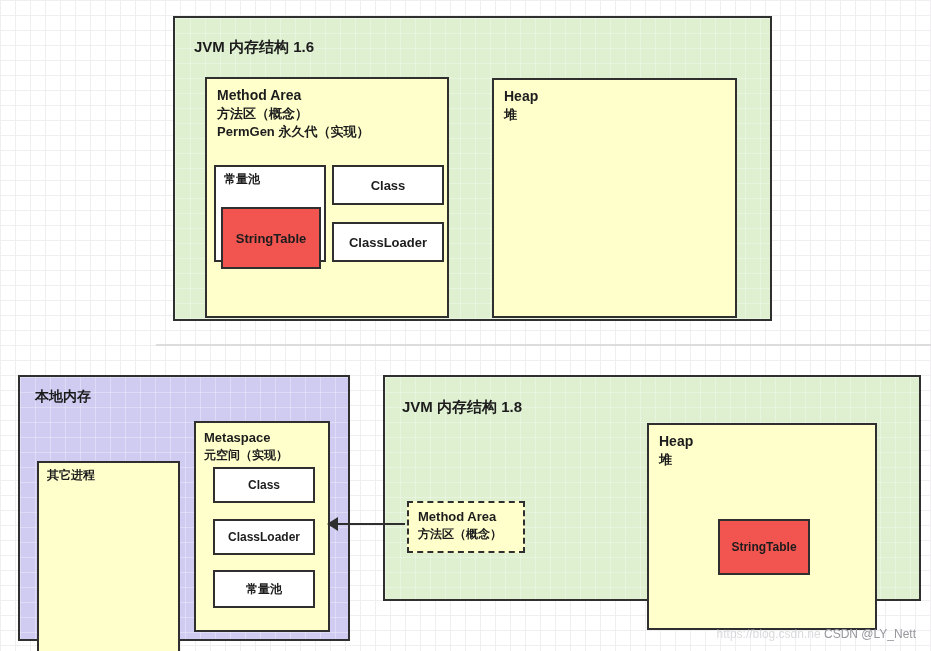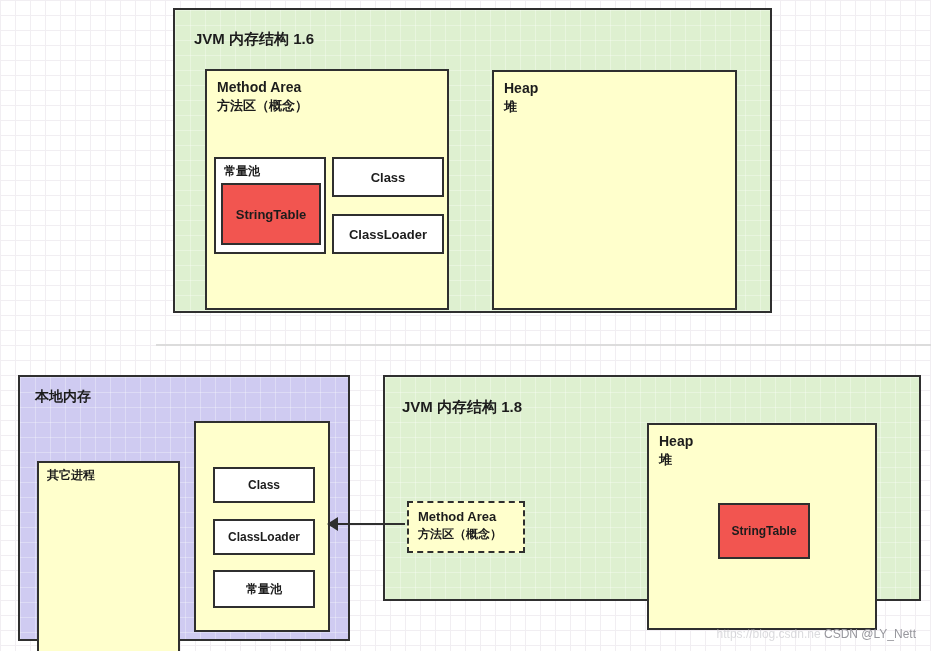--- a/index.html
+++ b/index.html
@@ -24,21 +24,21 @@
       linear-gradient(90deg, rgba(255,255,255,.3) 1px, transparent 1px);
   }
   .green  { background-color:#def0d0; }
   .purple { background-color:#cfcbf1; }
   .box {
     position:absolute;
     border:2px solid #2f2f2f;
     background-color:#ffffcc;
   }
   .pink { background-color:#ffffff; }
-  .red  { background-color:#f25550; }
+  .red  { background-color:#f25550;margin-top:16px; }
   .panel-title { position:absolute; font-size:15px; font-weight:bold; white-space:nowrap; }
   .hdr { padding:7px 10px; line-height:1.38; }
   .hdr .l1 { font-size:14px; font-weight:bold; }
   .hdr .l2, .hdr .l3 { font-size:13px; font-weight:bold; }
   .center-label {
     display:flex; align-items:center; justify-content:center;
     font-size:13px; font-weight:bold; text-align:center;
   }
   .small-label { font-size:12px; font-weight:bold; padding:4px 8px; }
   .divider { position:absolute; background:#dcdcdc; }
@@ -48,21 +48,21 @@
     position:absolute; width:0; height:0;
     border-top:7px solid transparent;
     border-bottom:7px solid transparent;
     border-right:11px solid #2f2f2f;
   }
   .watermark { position:absolute; font-size:12px; white-space:nowrap; }
   .watermark .wm-url { color:rgba(195,195,200,0.6); }
   .watermark .wm-handle { color:rgba(145,145,152,0.95); }
 
   
-  #jvm16 { left:173px; top:8px; width:599px; height:305px; }
+  #jvm16 { left:173px; top:16px; width:599px; height:305px; }
   #jvm16-title { left:19px; top:20px; }
   #ma16 { left:30px; top:59px; width:244px; height:241px; }
   #cpool16 { left:7px; top:86px; width:112px; height:97px; }
   #stringtable16 { left:5px; top:24px; width:100px; height:62px; }
   #class16 { left:125px; top:86px; width:112px; height:40px; }
   #classloader16 { left:125px; top:143px; width:112px; height:40px; }
   #heap16 { left:317px; top:60px; width:245px; height:240px; }
 
   
   #top-divider { left:156px; top:344px; width:775px; height:2px; }
@@ -95,20 +95,21 @@
 </head>
 <body>
 
 <div id="jvm16" class="panel green">
   <div id="jvm16-title" class="panel-title">JVM 内存结构 1.6</div>
 
   <div id="ma16" class="box">
     <div class="hdr">
       <div class="l1">Method Area</div>
       <div class="l2">方法区（概念）</div>
+      <div class="l3">PermGen 永久代（实现）</div>
     </div>
 
     <div id="cpool16" class="box pink">
       <div class="small-label">常量池</div>
       <div id="stringtable16" class="box red center-label">StringTable</div>
     </div>
 
     <div id="class16" class="box pink center-label">Class</div>
     <div id="classloader16" class="box pink center-label">ClassLoader</div>
   </div>
@@ -124,20 +125,24 @@
 <div id="top-divider" class="divider"></div>
 
 <div id="native" class="panel purple">
   <div id="native-title" class="panel-title">本地内存</div>
 
   <div id="other-process" class="box">
     <div class="small-label">其它进程</div>
   </div>
 
   <div id="metaspace" class="box">
+    <div class="hdr">
+      <div class="l2" style="font-size:13px">Metaspace</div>
+      <div class="l2" style="font-size:12px">元空间（实现）</div>
+    </div>
     <div id="ms-class" class="box pink center-label">Class</div>
     <div id="ms-classloader" class="box pink center-label">ClassLoader</div>
     <div id="ms-cpool" class="box pink center-label">常量池</div>
   </div>
 </div>
 
 <div id="jvm18" class="panel green">
   <div id="jvm18-title" class="panel-title">JVM 内存结构 1.8</div>
 
   <div id="ma18" class="box dashed">

